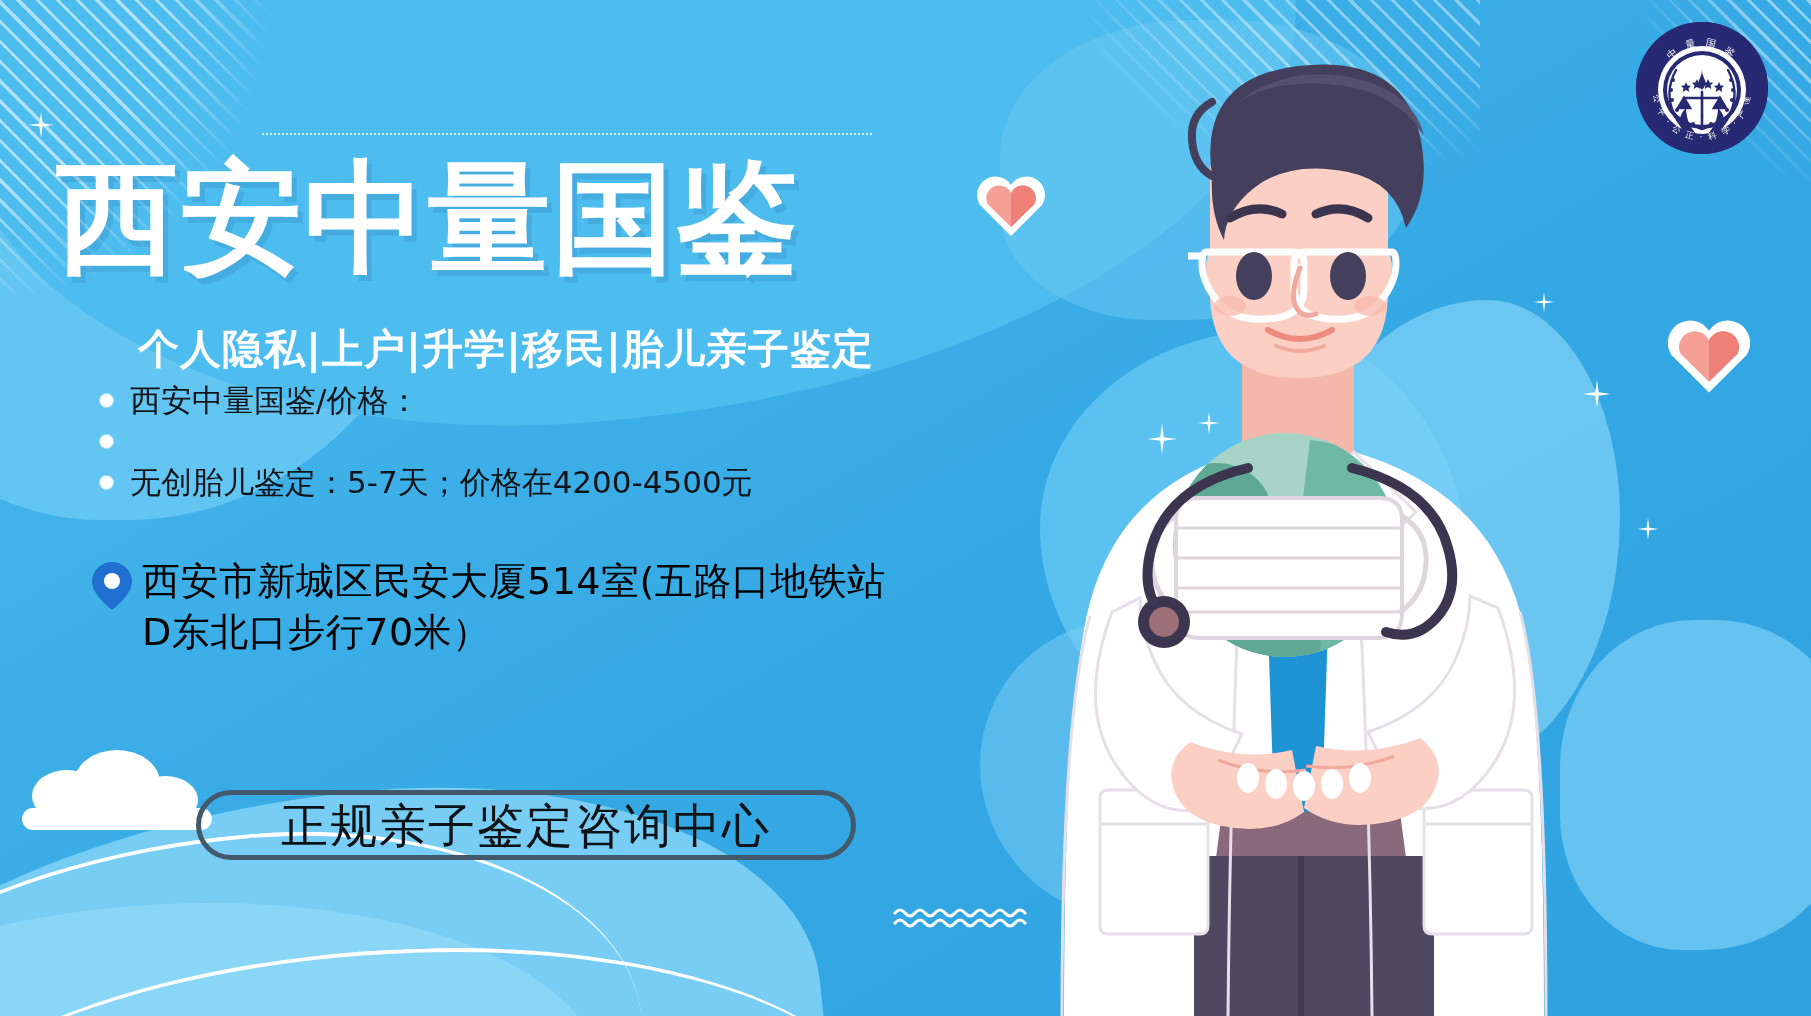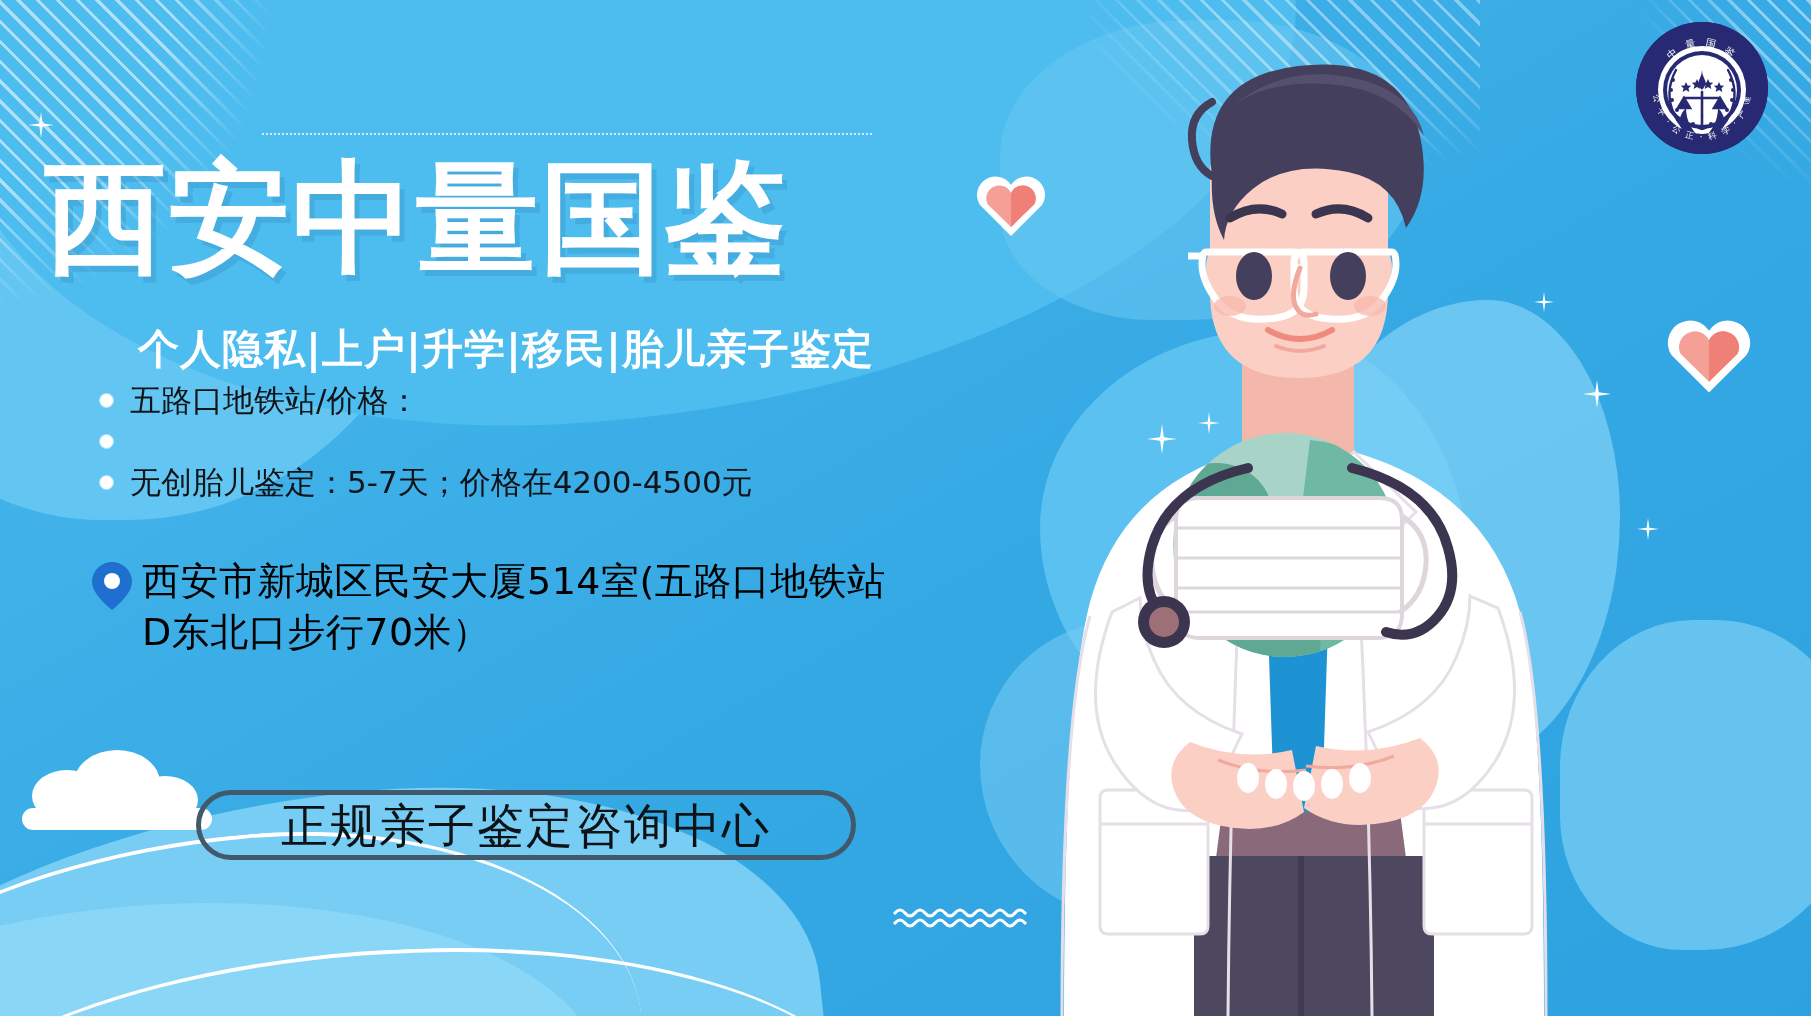--- a/index.html
+++ b/index.html
@@ -106,21 +106,21 @@
   
   .logo{ position:absolute; left:1636px; top:22px; width:132px; height:132px;
     border-radius:50%; background:#272a72;
     display:flex; align-items:center; justify-content:center; }
   .logo svg{ display:block; }
 
   
   .content{ position:absolute; left:0; top:0; width:1000px; height:100%; }
 
   .title{
-    position:absolute; left:44px; top:157px;
+    position:absolute; left:56px; top:157px;
     font-size:122px; line-height:1; font-weight:700; color:#ffffff;
     letter-spacing:2px;
     text-shadow:5px 6px 0 rgba(40,120,170,.22);
     font-family:"DejaVu Sans","Liberation Sans",sans-serif;
   }
   .subtitle{
     position:absolute; left:138px; top:325px;
     font-size:41px; line-height:1.2; color:#ffffff; font-weight:700;
     letter-spacing:1px;
     font-family:"DejaVu Sans","Liberation Sans",sans-serif;
@@ -426,21 +426,21 @@
 
   <div class="content">
 
     <div class="title">西安中量国鉴</div>
 
     <div class="subtitle">个人隐私|上户|升学|移民|胎儿亲子鉴定</div>
 
     <ul class="bullets">
       <li>
         <span class="dot"></span>
-        <span>五路口地铁站/价格：</span>
+        <span>西安中量国鉴/价格：</span>
       </li>
       <li>
         <span class="dot"></span>
       </li>
       <li>
         <span class="dot"></span>
         <span>无创胎儿鉴定：5-7天；价格在4200-4500元</span>
       </li>
     </ul>
 

